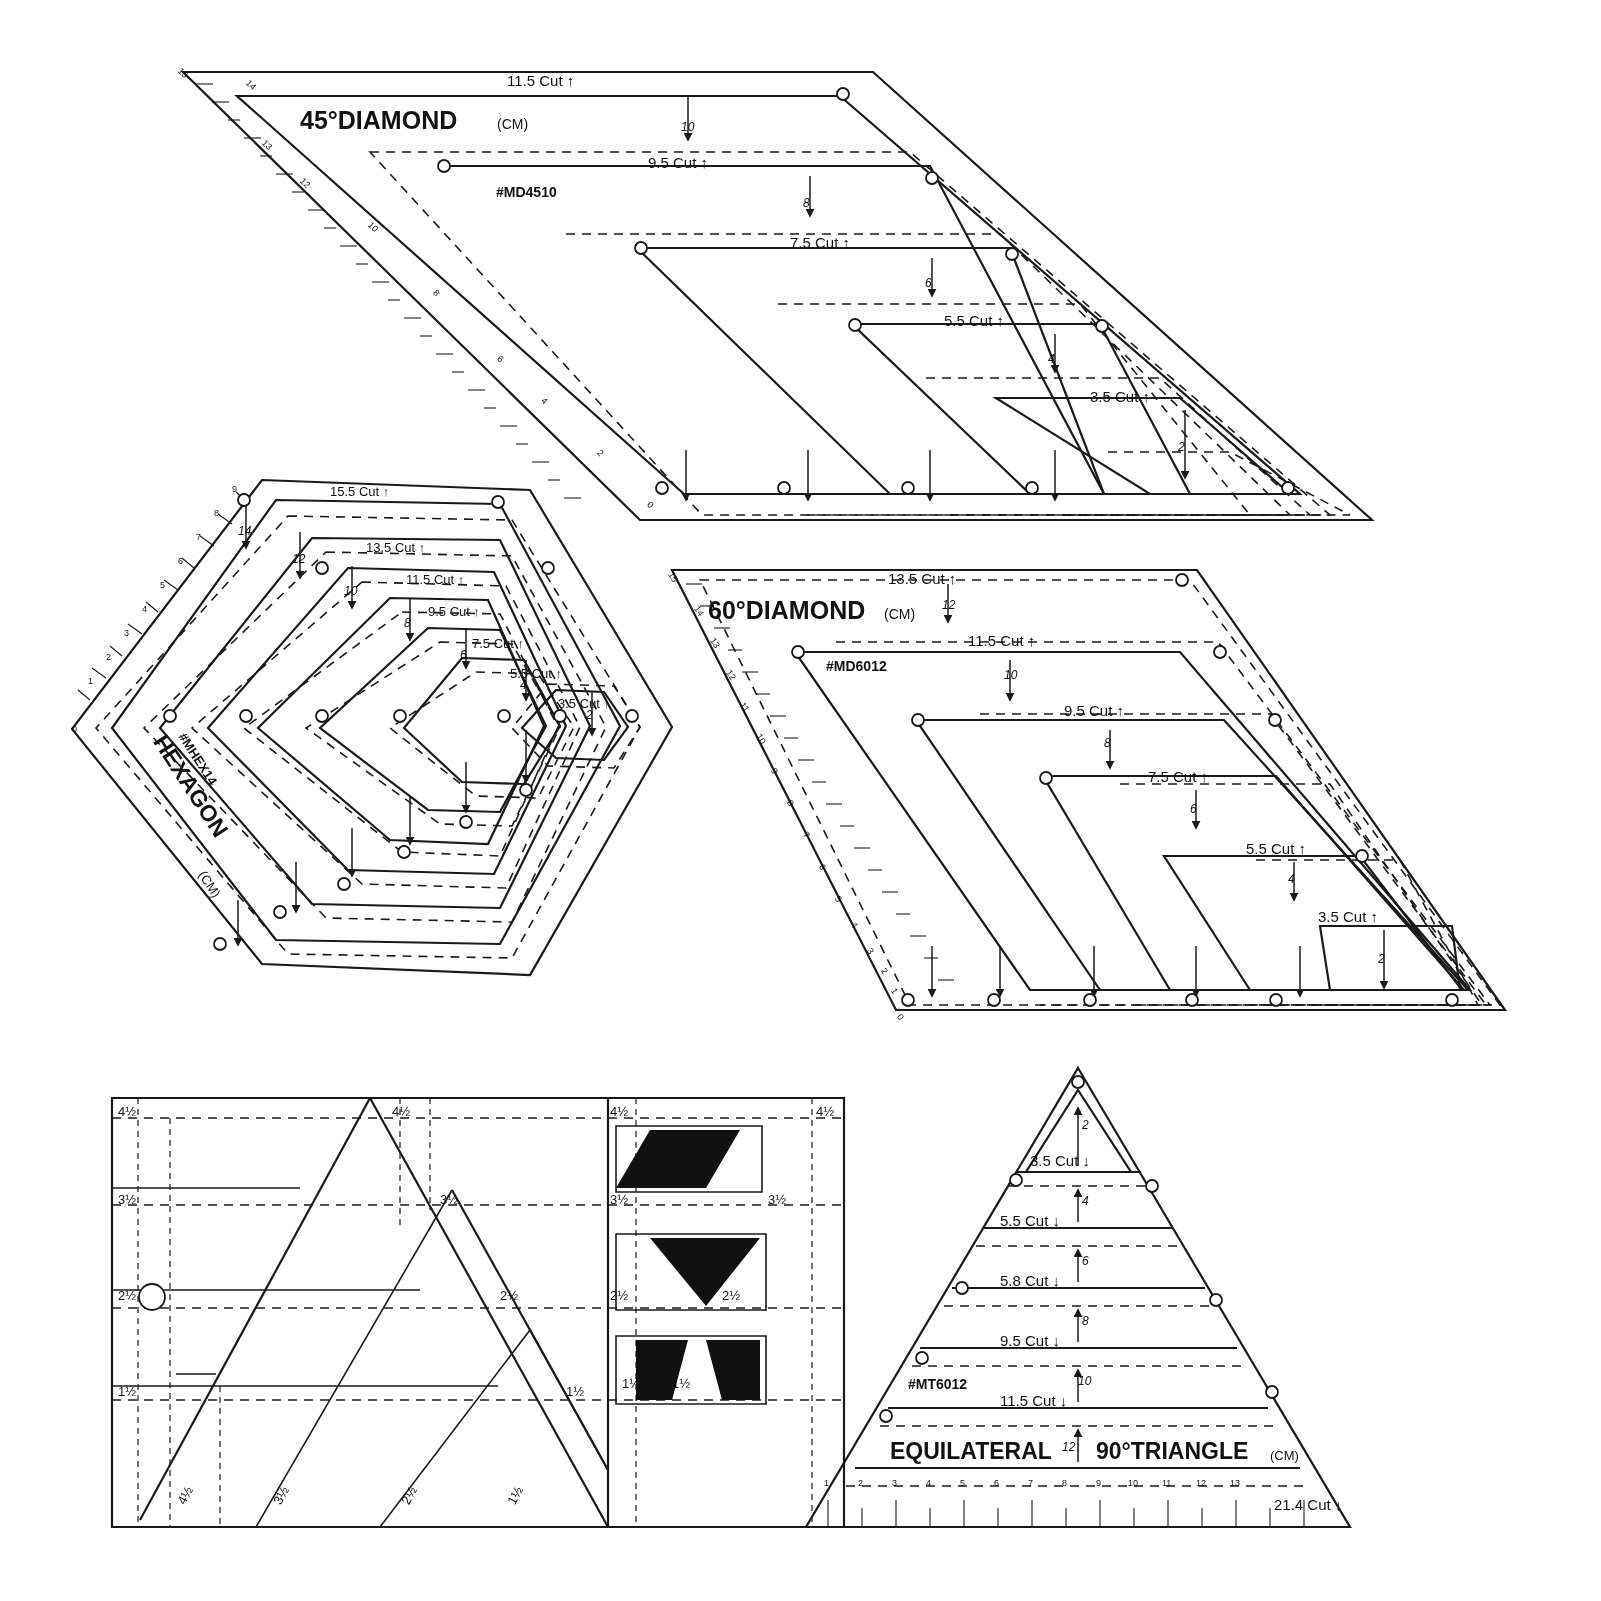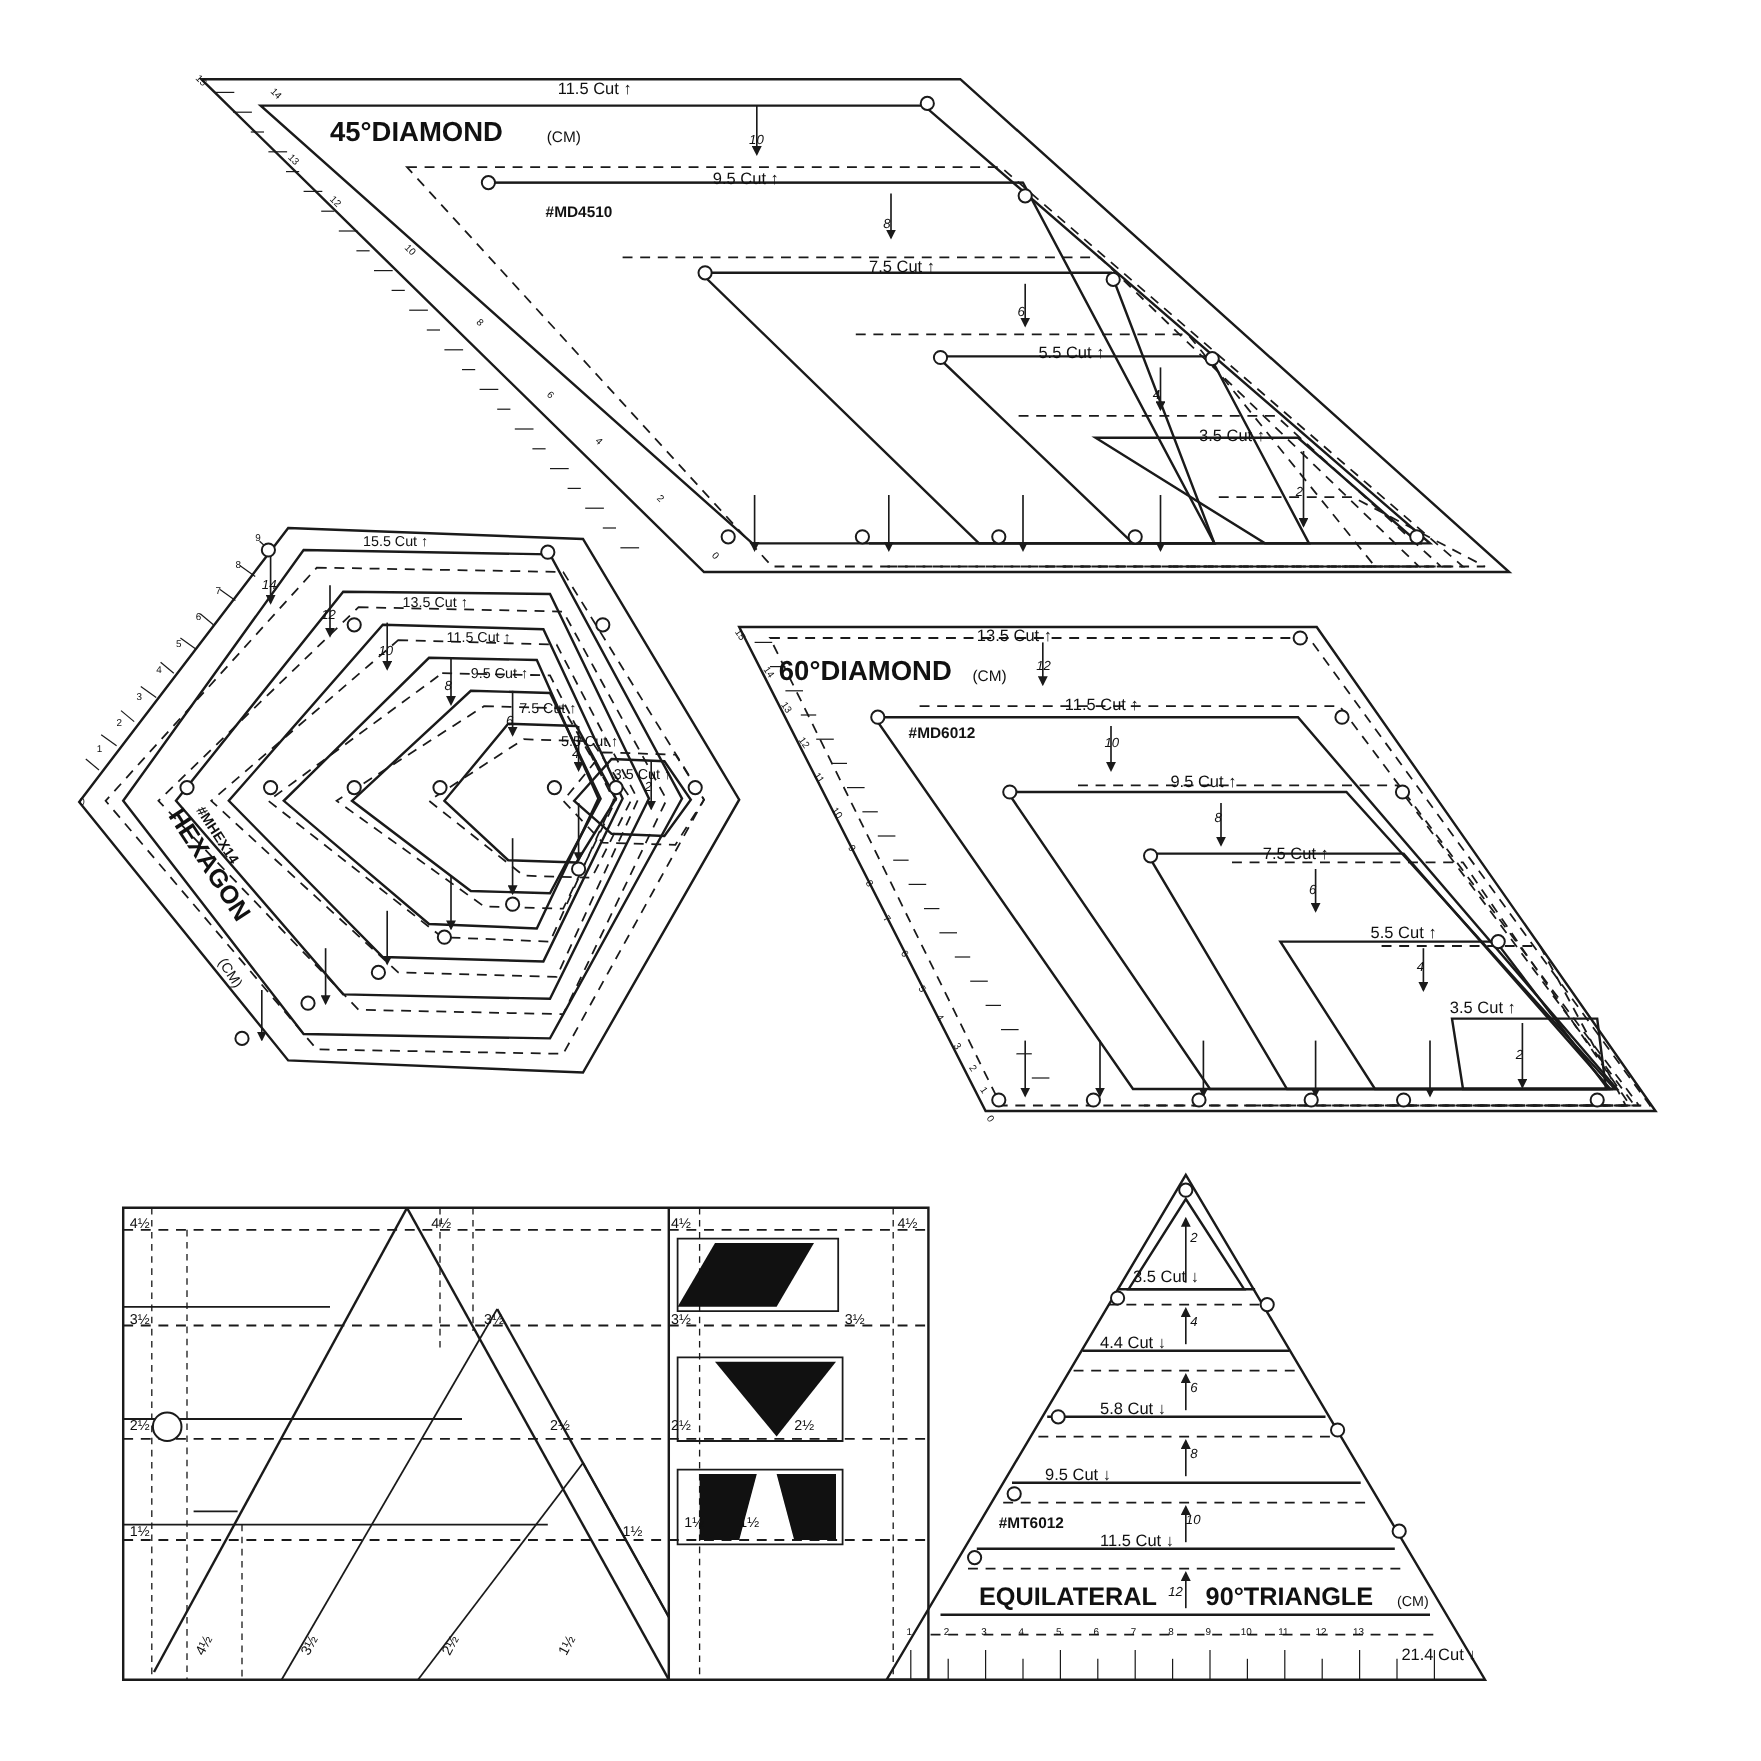--- a/index.html
+++ b/index.html
@@ -440,23 +440,23 @@
   <div class="lbl frac" style="left:722px;top:1288px;">2½</div>
   <div class="lbl frac" style="left:622px;top:1376px;">1½</div>
   <div class="lbl frac" style="left:672px;top:1376px;">1½</div>
 
   <div class="lbl frac" style="left:176px;top:1488px;transform:rotate(-62deg);">4½</div>
   <div class="lbl frac" style="left:272px;top:1488px;transform:rotate(-62deg);">3½</div>
   <div class="lbl frac" style="left:400px;top:1488px;transform:rotate(-62deg);">2½</div>
   <div class="lbl frac" style="left:506px;top:1488px;transform:rotate(-62deg);">1½</div>
 
   <div class="lbl cut" style="left:1030px;top:1152px;">3.5 Cut ↓</div>
-  <div class="lbl cut" style="left:1000px;top:1212px;">4.4 Cut ↓</div>
+  <div class="lbl cut" style="left:1000px;top:1212px;">5.5 Cut ↓</div>
   <div class="lbl cut" style="left:1000px;top:1272px;">5.8 Cut ↓</div>
-  <div class="lbl cut" style="left:950px;top:1332px;text-align:right;">9.5 Cut ↓</div>
+  <div class="lbl cut" style="left:1000px;top:1332px;text-align:right;">9.5 Cut ↓</div>
   <div class="lbl cut" style="left:1000px;top:1392px;">11.5 Cut ↓</div>
   <div class="lbl cut" style="left:1274px;top:1496px;">21.4 Cut ↓</div>
 
   <div class="lbl num" style="left:1082px;top:1118px;">2</div>
   <div class="lbl num" style="left:1082px;top:1194px;">4</div>
   <div class="lbl num" style="left:1082px;top:1254px;">6</div>
   <div class="lbl num" style="left:1082px;top:1314px;">8</div>
   <div class="lbl num" style="left:1078px;top:1374px;">10</div>
   <div class="lbl num" style="left:1062px;top:1440px;">12</div>
 

